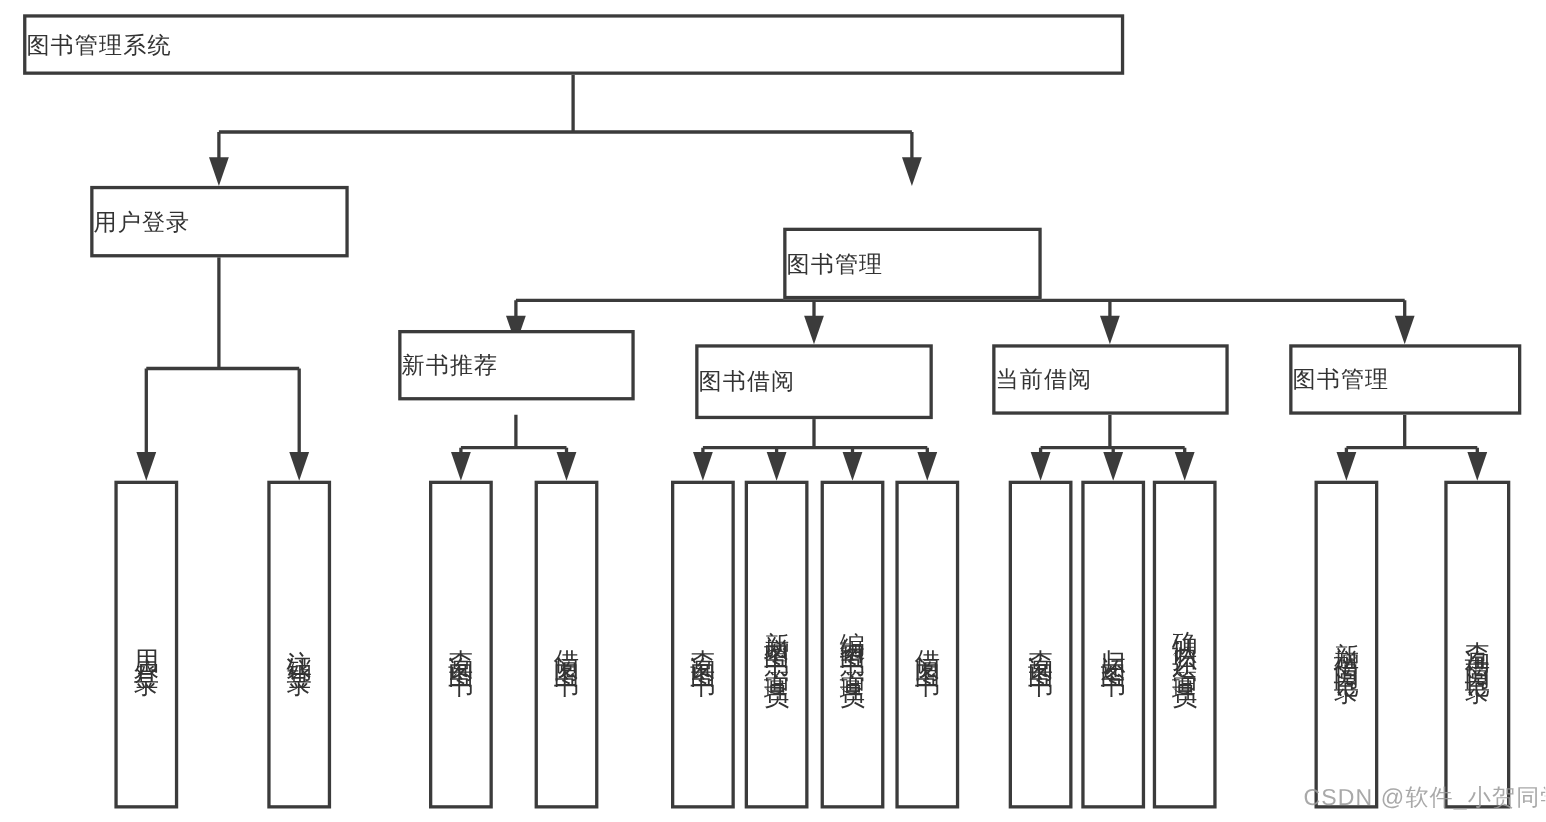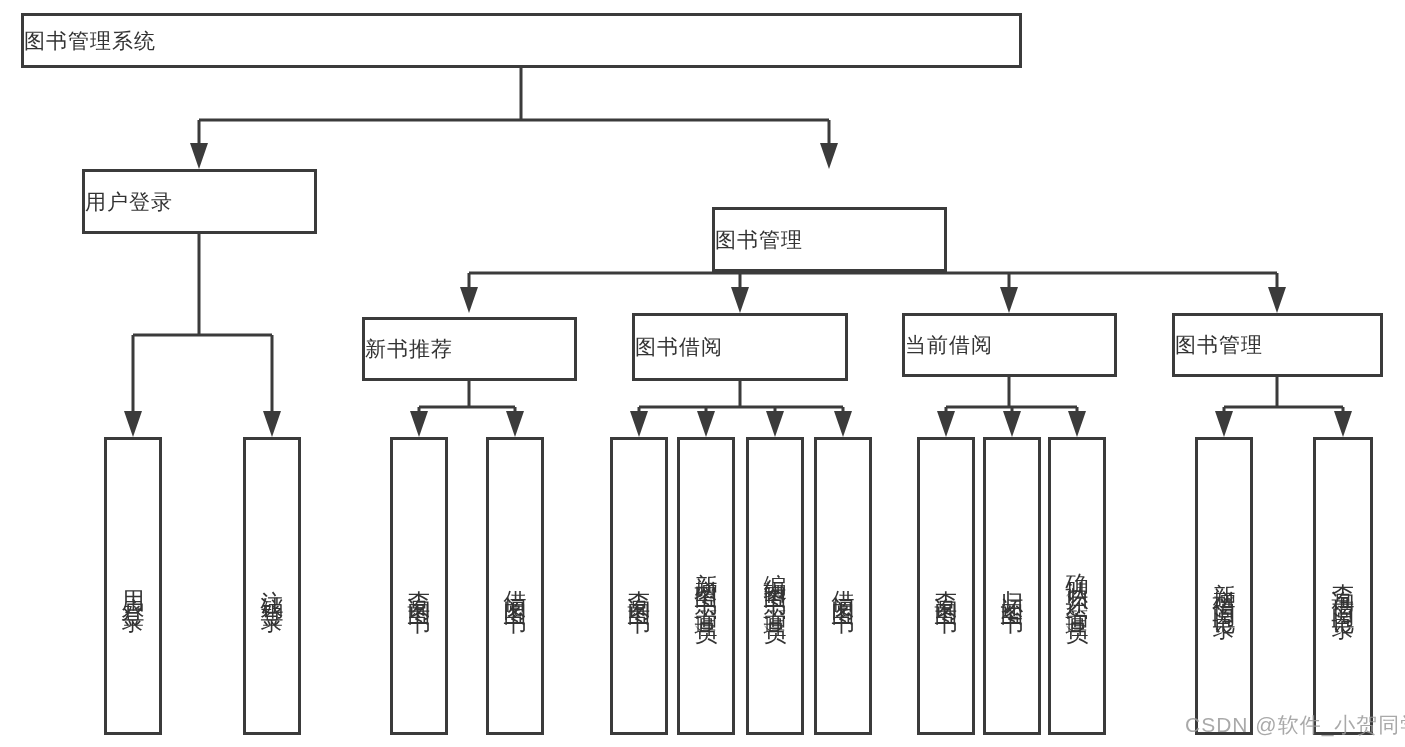--- a/index.html
+++ b/index.html
@@ -106,21 +106,21 @@
     <span>图书管理系统</span>
   </div>
 
   <div class="hbox" style="left:82px; top:169px; width:235px; height:65px;">
     <span>用户登录</span>
   </div>
   <div class="hbox" style="left:712px; top:169px; width:235px; height:65px;margin-top:38px;">
     <span>图书管理</span>
   </div>
 
-  <div class="hbox" style="left:362px; top:317px; width:215px; height:64px;">
+  <div class="hbox" style="left:362px; top:300px; width:215px; height:64px;">
     <span>新书推荐</span>
   </div>
   <div class="hbox" style="left:632px; top:313px; width:216px; height:68px;">
     <span>图书借阅</span>
   </div>
   <div class="hbox" style="left:902px; top:313px; width:215px; height:64px;">
     <span>当前借阅</span>
   </div>
   <div class="hbox" style="left:1172px; top:313px; width:211px; height:64px;">
     <span>图书管理</span>

